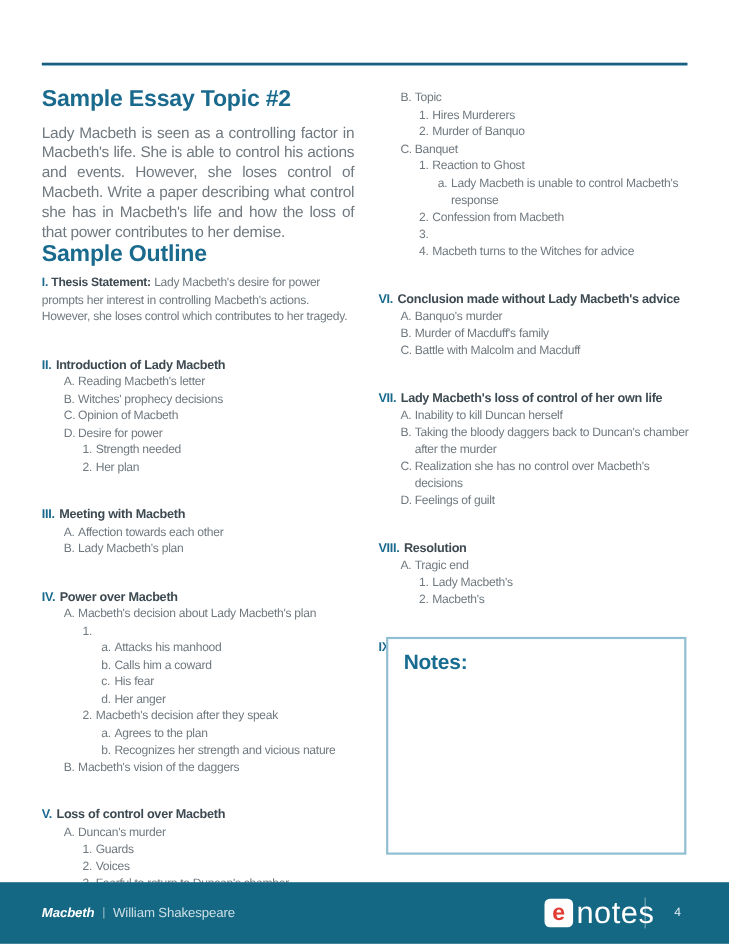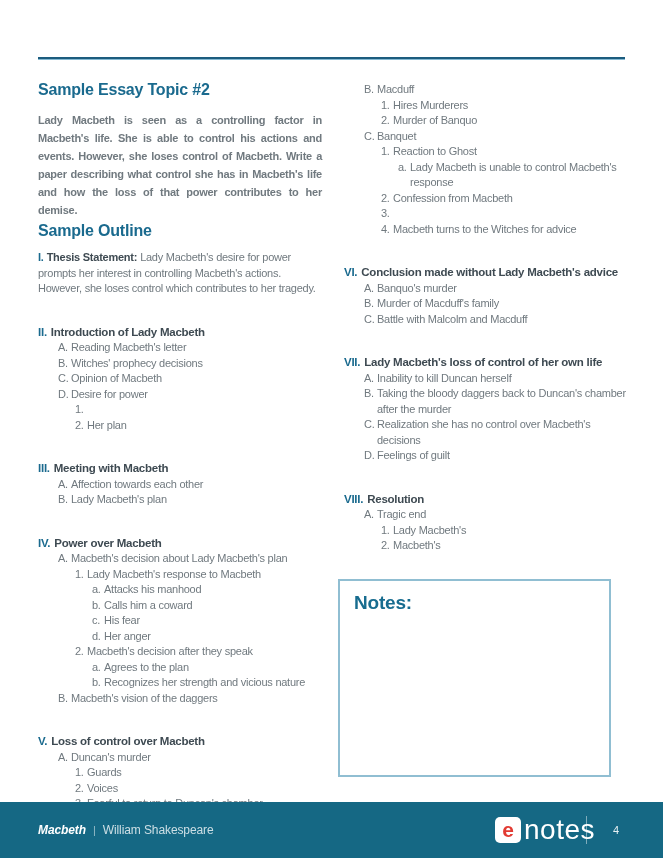--- a/index.html
+++ b/index.html
@@ -8,28 +8,28 @@
     font-family:"Liberation Sans", sans-serif;overflow:hidden;
   }
   .top-rule{
     position:absolute;left:38px;top:57px;width:587px;height:3px;
     background:linear-gradient(to bottom,#1c5c7e 0 66%,#85b9d2 66% 100%);
   }
   .col{position:absolute;top:78px;}
   .col-left{left:38px;width:292px;}
   .col-right{left:344px;width:282px;padding-top:4px;}
   h1.doc-h{
-    margin:0;color:#1a6a8e;font-size:16px;line-height:24px;font-weight:bold;
+    margin:0;color:#1a6a8e;font-size:21px;line-height:24px;font-weight:bold;
     letter-spacing:-0.2px;
   }
   h1.essay-h{margin-bottom:9px;}
   h1.outline-h{margin-top:0;margin-bottom:7px;}
   p.intro{
-    margin:0;width:284px;color:#70797f;font-size:11px;line-height:18px;
-    letter-spacing:-0.25px;text-align:justify;font-weight:bold;
+    margin:0;width:284px;color:#70797f;font-size:14px;line-height:18px;
+    letter-spacing:-0.25px;text-align:justify;
   }
   .thesis{
     margin:0 0 20px 0;width:284px;color:#70797f;font-size:11px;line-height:15.5px;
     letter-spacing:-0.25px;
   }
   .numeral{color:#1a6a8e;font-weight:bold;}
   .thesis .numeral{margin-right:3px;}
   .bold-label{color:#3e4a52;font-weight:bold;margin-right:3px;}
   .section{margin-top:14px;}
   .sec-head{
@@ -43,21 +43,21 @@
     letter-spacing:-0.25px;
   }
   .li .m{flex:0 0 13px;}
   .li .t{flex:1 1 auto;}
   .lv1{padding-left:20px;}
   .lv2{padding-left:37px;}
   .lv2 .m{flex-basis:12px;}
   .lv3{padding-left:54px;}
   .lv3 .m{flex-basis:12px;}
   .notes-box{
-    position:absolute;left:338px;top:579px;width:269px;height:194px;
+    position:absolute;left:351px;top:579px;width:269px;height:194px;
     border:2px solid #90bed2;background:#ffffff;box-sizing:content-box;
   }
   .notes-label{
     margin:11px 0 0 14px;color:#176c8f;font-size:19px;font-weight:bold;
     letter-spacing:-0.2px;
   }
   .footer{
     position:absolute;left:0;top:802px;width:663px;height:56px;background:#156884;
     display:flex;align-items:center;
   }
@@ -116,20 +116,21 @@
     <div class="li lv1">
         <span class="m">C.</span>
         <span class="t">Opinion of Macbeth</span>
       </div>
     <div class="li lv1">
         <span class="m">D.</span>
         <span class="t">Desire for power</span>
       </div>
     <div class="li lv2">
         <span class="m">1.</span>
+        <span class="t">Strength needed</span>
       </div>
     <div class="li lv2">
         <span class="m">2.</span>
         <span class="t">Her plan</span>
       </div>
   </div>
 
   <div class="section">
     <div class="sec-head">
       <span class="numeral">III.</span>
@@ -149,21 +150,20 @@
     <div class="sec-head">
       <span class="numeral">IV.</span>
       <span class="sec-title">Power over Macbeth</span>
     </div>
     <div class="li lv1">
         <span class="m">A.</span>
         <span class="t">Macbeth's decision about Lady Macbeth's plan</span>
       </div>
     <div class="li lv2">
         <span class="m">1.</span>
-        <span class="t">Lady Macbeth's response to Macbeth</span>
       </div>
     <div class="li lv3">
         <span class="m">a.</span>
         <span class="t">Attacks his manhood</span>
       </div>
     <div class="li lv3">
         <span class="m">b.</span>
         <span class="t">Calls him a coward</span>
       </div>
     <div class="li lv3">
@@ -213,21 +213,21 @@
         <span class="m">3.</span>
         <span class="t">Fearful to return to Duncan's chamber</span>
       </div>
   </div>
 </div>
 
 <div class="col col-right">
   <div>
     <div class="li lv1">
         <span class="m">B.</span>
-        <span class="t">Macduff</span>
+        <span class="t">Topic</span>
       </div>
     <div class="li lv2">
         <span class="m">1.</span>
         <span class="t">Hires Murderers</span>
       </div>
     <div class="li lv2">
         <span class="m">2.</span>
         <span class="t">Murder of Banquo</span>
       </div>
     <div class="li lv1">

